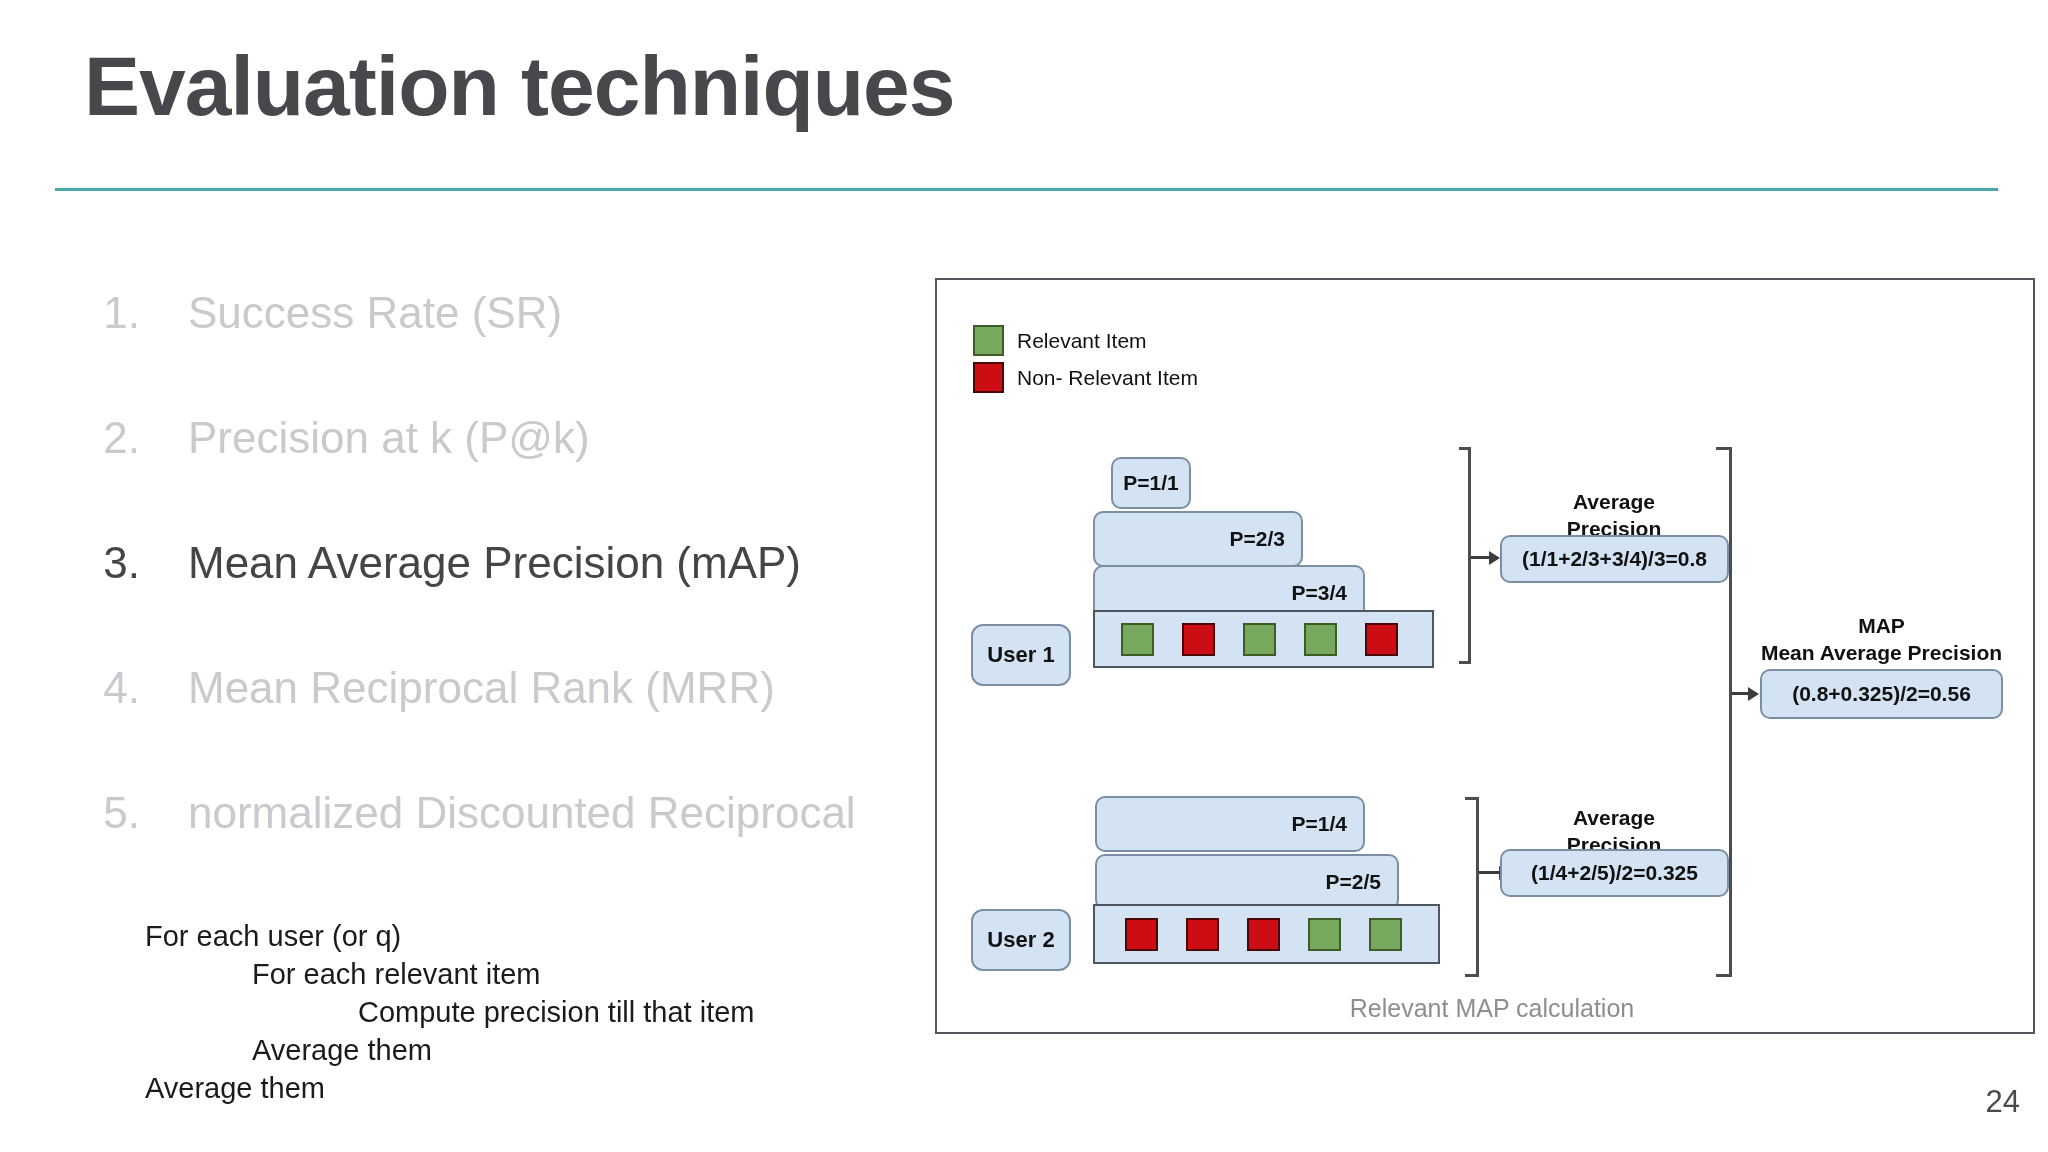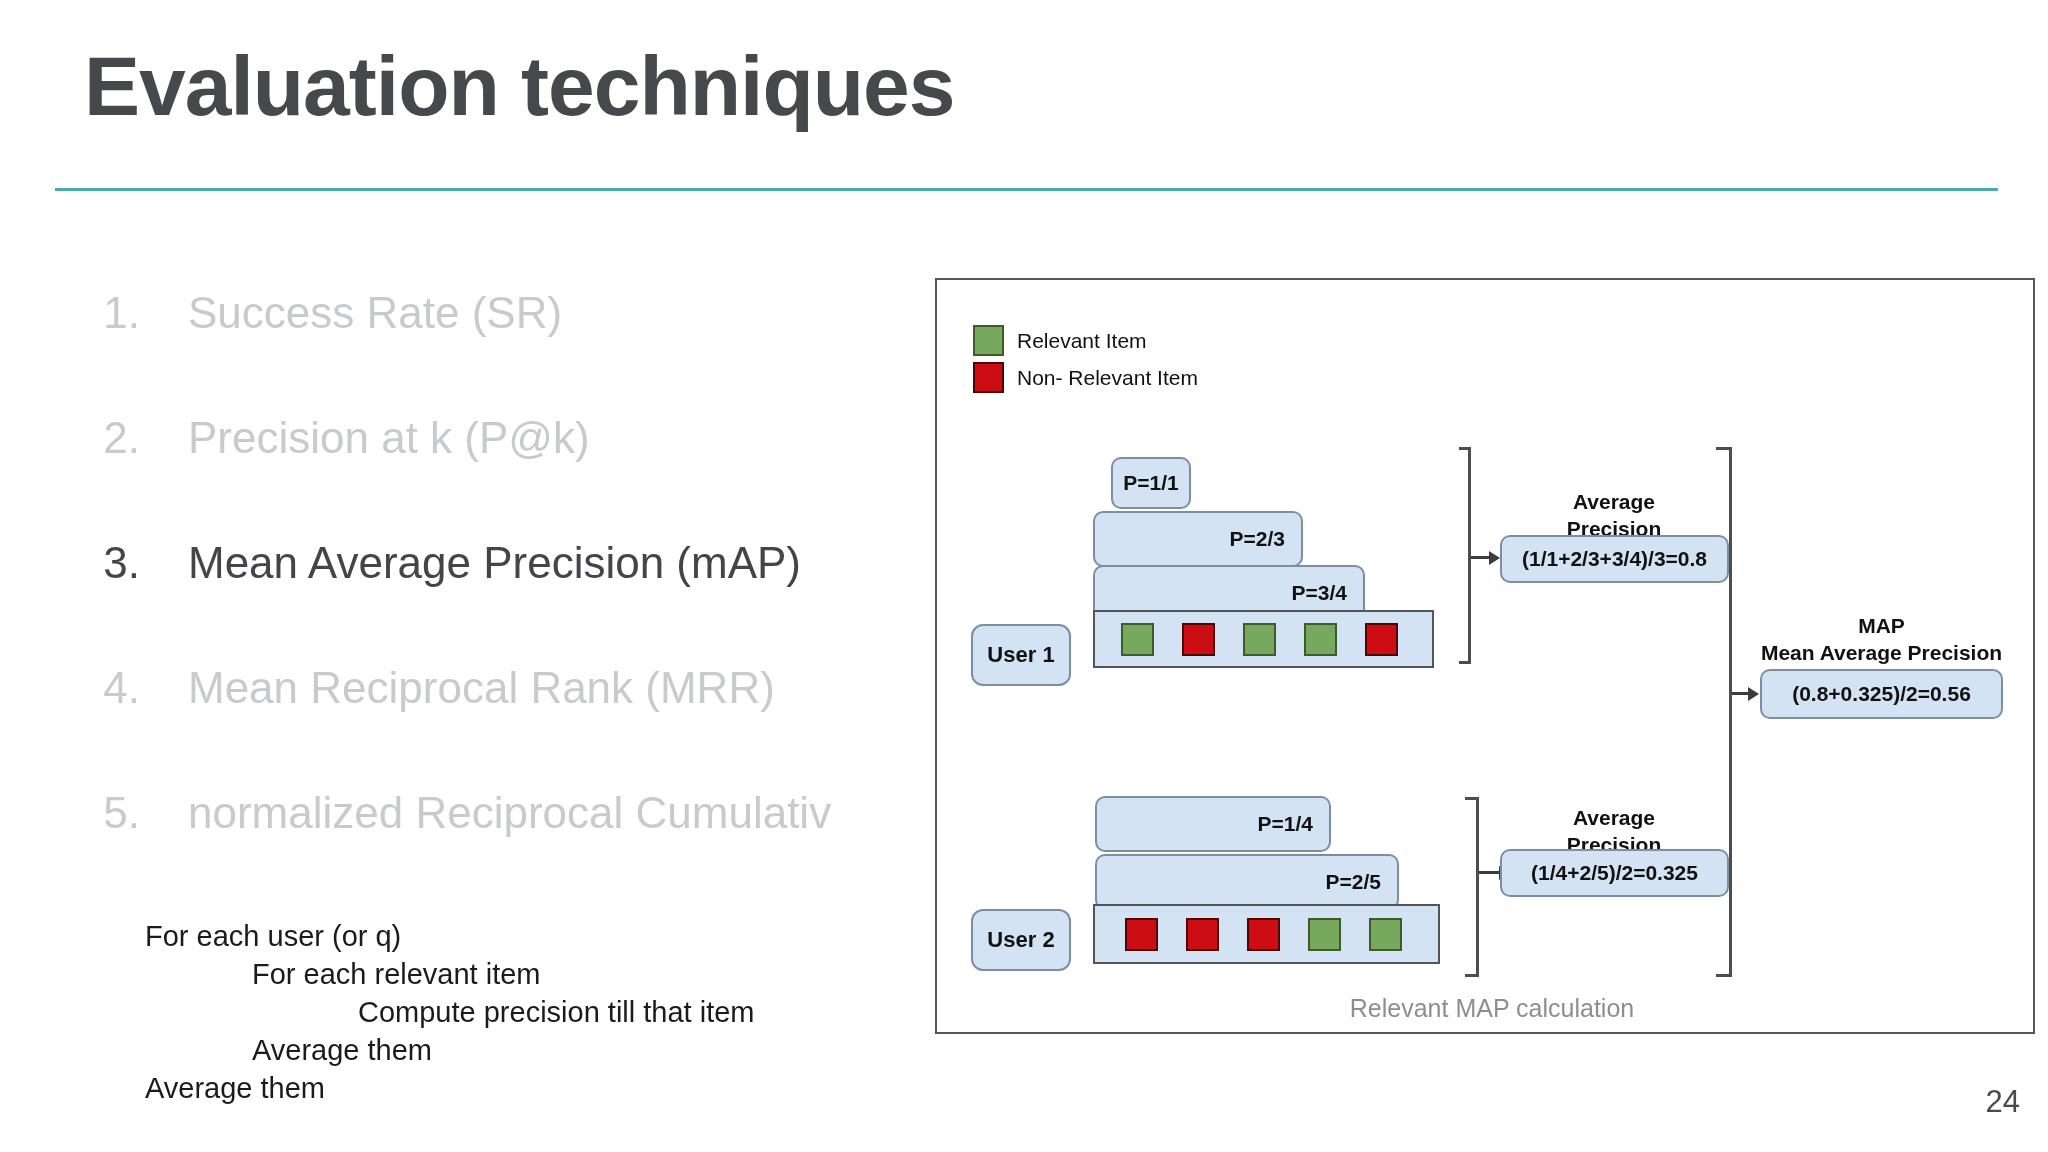--- a/index.html
+++ b/index.html
@@ -75,21 +75,21 @@
   <div class="list-item inactive" style="top:413px">
     <span class="num">2.</span><span class="lbl">Precision at k (P@k)</span>
   </div>
   <div class="list-item active" style="top:538px">
     <span class="num">3.</span><span class="lbl">Mean Average Precision (mAP)</span>
   </div>
   <div class="list-item inactive" style="top:663px">
     <span class="num">4.</span><span class="lbl">Mean Reciprocal Rank (MRR)</span>
   </div>
   <div class="list-item inactive" style="top:788px">
-    <span class="num">5.</span><span class="lbl">normalized Reciprocal Cumulativ</span>
+    <span class="num">5.</span><span class="lbl">normalized Discounted Reciprocal</span>
   </div>
 
   <div class="code-line" style="left:133px; top:920px">For each user (or q)</div>
   <div class="code-line" style="left:346px; top:996px">Compute precision till that item</div>
   <div class="code-line" style="left:240px; top:958px">For each relevant item</div>
   <div class="code-line" style="left:240px; top:1034px">Average them</div>
   <div class="code-line" style="left:133px; top:1072px">Average them</div>
 
   <div class="pagenum">24</div>
 
@@ -115,21 +115,21 @@
     <div class="bracket" style="left:522px; top:167px; width:12px; height:217px"></div>
     <div class="hline" style="left:534px; top:276px; width:20px"></div>
     <div class="ahead" style="left:552px; top:271px"></div>
 
     <div class="dlabel" style="left:592px; top:208px; width:170px">
       <div>Average</div>
       <div>Precision</div>
     </div>
     <div class="bluebox" style="left:563px; top:255px; width:229px; height:48px">(1/1+2/3+3/4)/3=0.8</div>
 
-    <div class="bluebox right" style="left:158px; top:516px; width:236px; height:56px">P=1/4</div>
+    <div class="bluebox right" style="left:158px; top:516px; width:270px; height:56px">P=1/4</div>
     <div class="bluebox right" style="left:158px; top:574px; width:304px; height:56px">P=2/5</div>
     <div class="strip" style="left:156px; top:624px; width:347px; height:60px; padding-left:30px; gap:28px">
         <span class="sq sq-r" style="background: rgb(204, 13, 20);"></span>
         <span class="sq sq-r" style="background: rgb(204, 13, 20);"></span>
         <span class="sq sq-r" style="background: rgb(204, 13, 20);"></span>
         <span class="sq sq-g" style="background: rgb(118, 168, 94);"></span>
         <span class="sq sq-g" style="background: rgb(118, 168, 94);"></span>
       </div>
     <div class="bluebox userbox" style="left:34px; top:629px; width:100px; height:62px">User 2</div>
 

